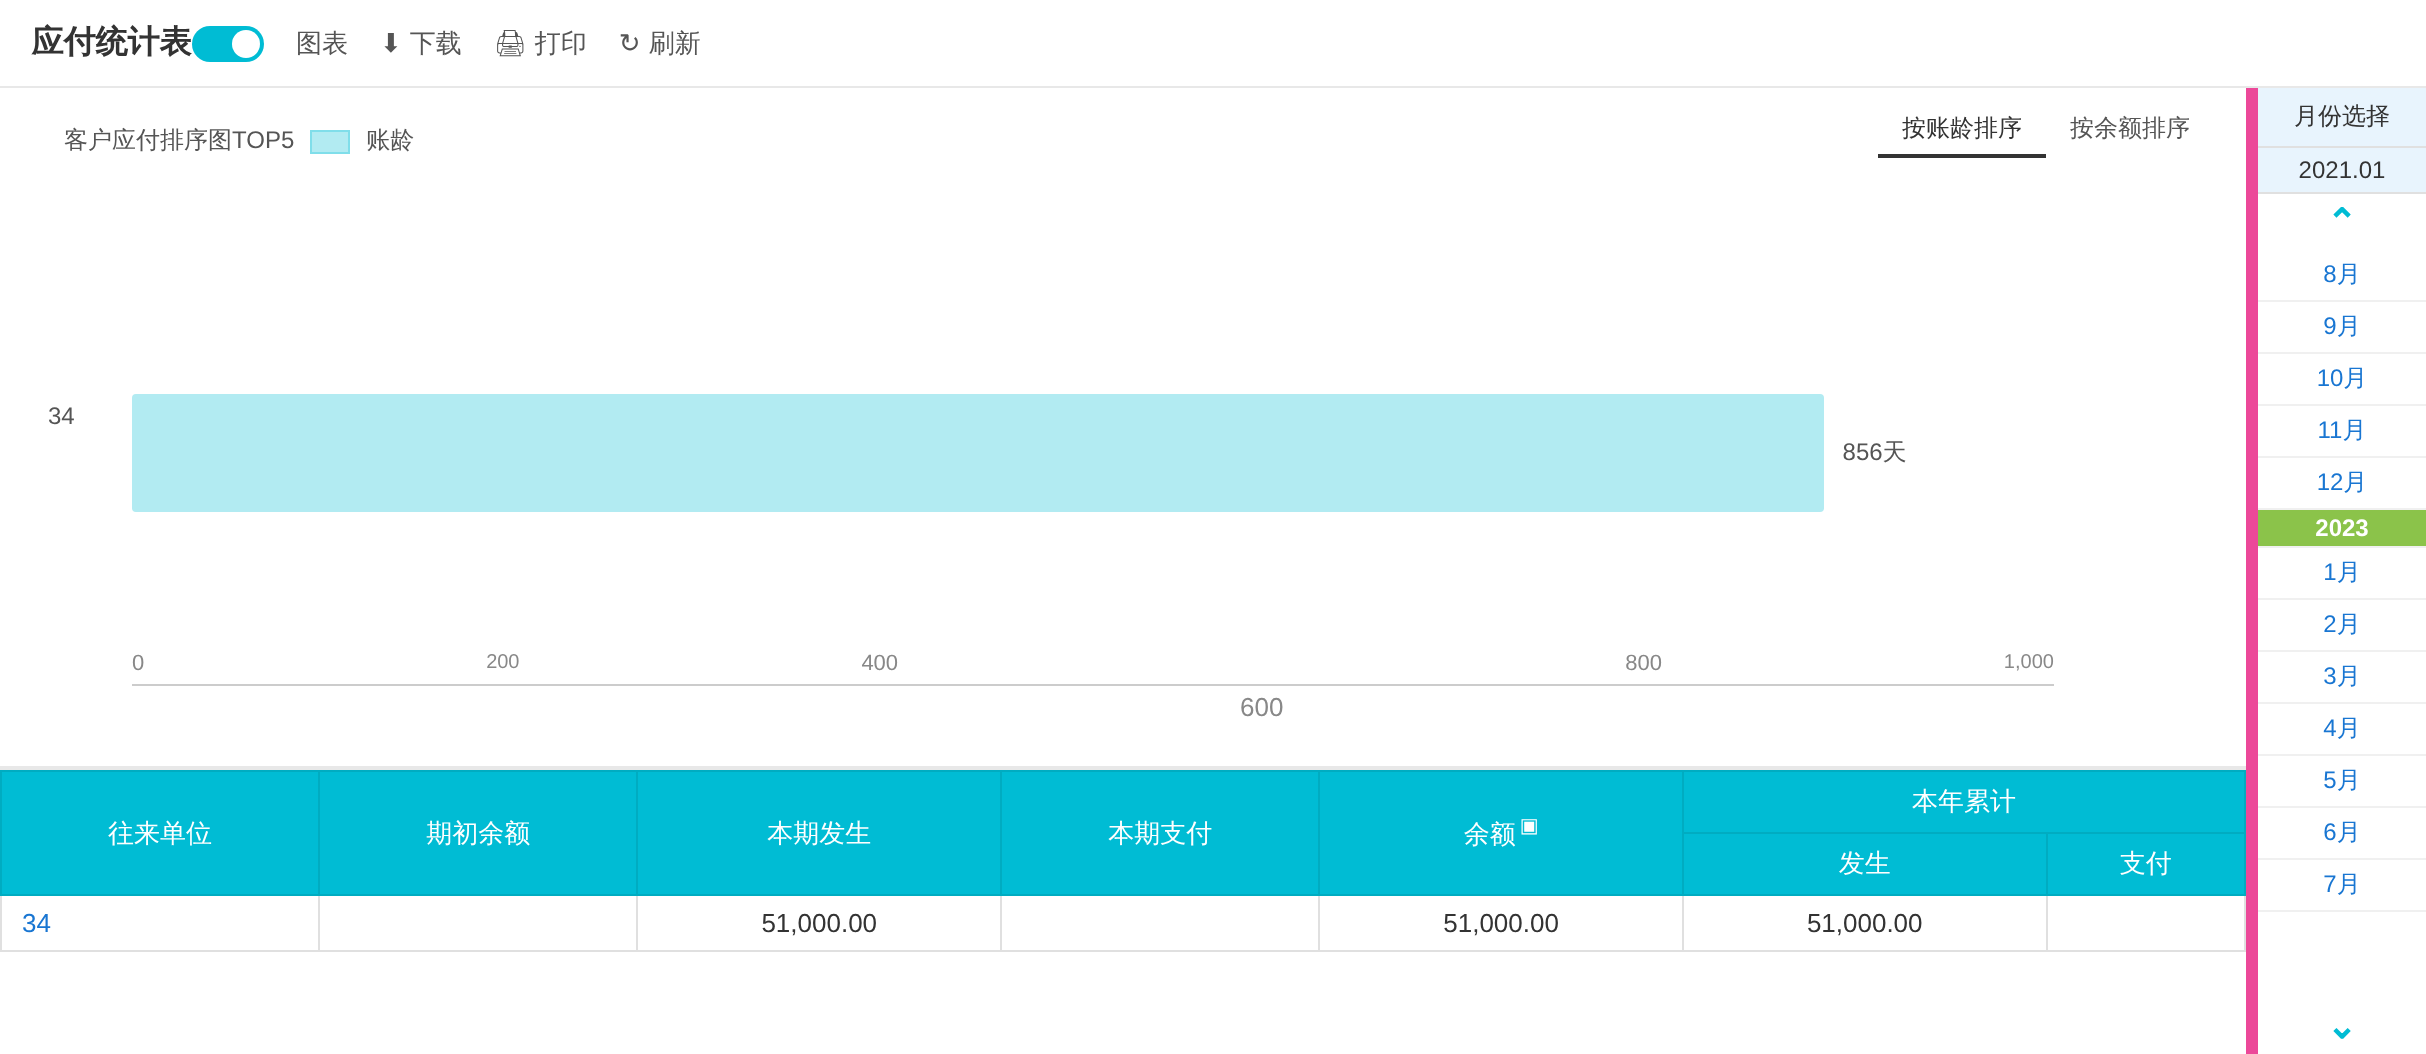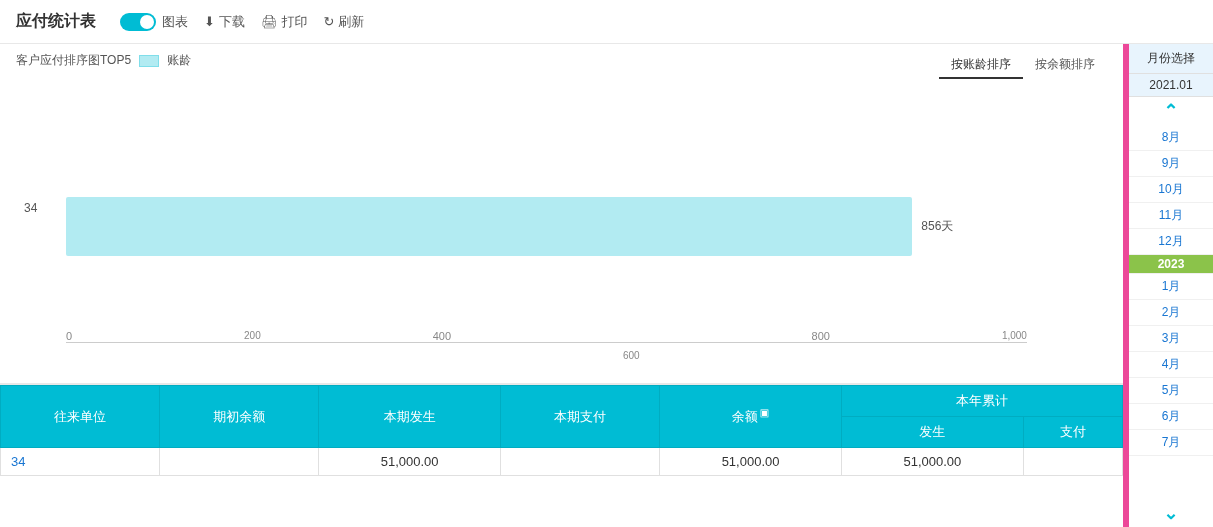--- a/index.html
+++ b/index.html
@@ -4,33 +4,33 @@
   <style>
     * { box-sizing: border-box; margin: 0; padding: 0; }
     body { font-family: "Microsoft YaHei", Arial, sans-serif; font-size: 13px; background: #f0f2f5; color: #333; }
 
     .app-container { width: 1213px; height: 527px; display: flex; flex-direction: column; background: #fff; }
 
     
     .header { display: flex; align-items: center; padding: 8px 16px; border-bottom: 1px solid #e8e8e8; background: #fff; height: 44px; }
     .header-title { font-size: 16px; font-weight: bold; color: #333; }
     .header-actions { display: flex; align-items: center; gap: 16px; }
-    .toggle-wrap { display: flex; align-items: center; gap: 6px; margin-left: 24px; }
+    .toggle-wrap { display: flex; align-items: center; gap: 16px; }
     .toggle { width: 36px; height: 18px; background: #00bcd4; border-radius: 9px; position: relative; cursor: pointer; }
     .toggle::after { content: ''; position: absolute; width: 14px; height: 14px; background: #fff; border-radius: 50%; top: 2px; right: 2px; }
     .action-btn { display: flex; align-items: center; gap: 4px; cursor: pointer; color: #555; font-size: 13px; }
 
     
     .main { display: flex; flex: 1; overflow: hidden; }
 
     
     .chart-area { flex: 1; display: flex; flex-direction: column; overflow: hidden; }
 
     
-    .chart-controls { display: flex; align-items: flex-start; justify-content: space-between; padding: 8px 16px 4px 16px; gap: 34px; }
+    .chart-controls { display: flex; align-items: flex-end; justify-content: space-between; padding: 8px 16px 4px 32px; gap: 34px; }
     .chart-legend { display: flex; align-items: center; gap: 8px; font-size: 12px; color: #555; }
     .legend-box { width: 20px; height: 12px; background: #b2ebf2; border: 1px solid #80deea; }
     .sort-tabs { display: flex; gap: 0; }
     .sort-tab { padding: 4px 12px; font-size: 12px; cursor: pointer; color: #555; border-bottom: 2px solid transparent; }
     .sort-tab.active { color: #333; border-bottom: 2px solid #333; }
 
     
     .bar-chart-wrap { padding: 8px 16px 0 16px; position: relative; height: 300px; }
     .bar-chart { width: 100%; height: 100%; position: relative; }
     .chart-y-label { position: absolute; left: 20px; top: 50%; transform: translateY(-50%); font-size: 11px; color: #888; }
@@ -111,21 +111,21 @@
             <div style="position:absolute; top:30%; left:0; width:88%; height:28%; background:#b2ebf2; border-radius:2px;"></div>
 
             <div style="position:absolute; top:30%; left:89%; height:28%; display:flex; align-items:center; font-size:12px; color:#555;">856天</div>
 
             <div style="position:absolute; bottom:0; left:0; right:0; height:1px; background:#ccc;"></div>
 
             <div style="position:absolute; bottom:-18px; left:0; right:0; display:flex; justify-content:space-between;">
               <span style="font-size:11px; color:#888;">0</span>
               <span style="font-size:10px; color:#888;">200</span>
               <span style="font-size:11px; color:#888;">400</span>
-              <span style="font-size:10px; color:#888;margin-top:20px;">600</span>
+              <span style="font-size:13px; color:#888;margin-top:20px;">600</span>
               <span style="font-size:11px; color:#888;">800</span>
               <span style="font-size:10px; color:#888;">1,000</span>
             </div>
           </div>
         </div>
       </div>
 
       <div class="table-wrap">
         <table class="table">
           <thead>

